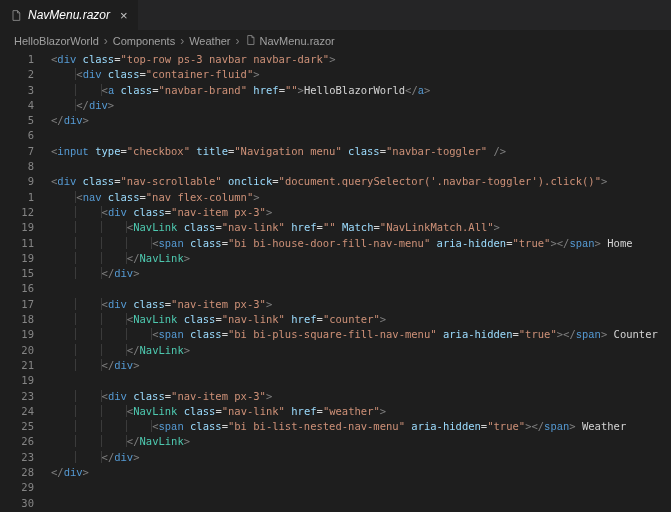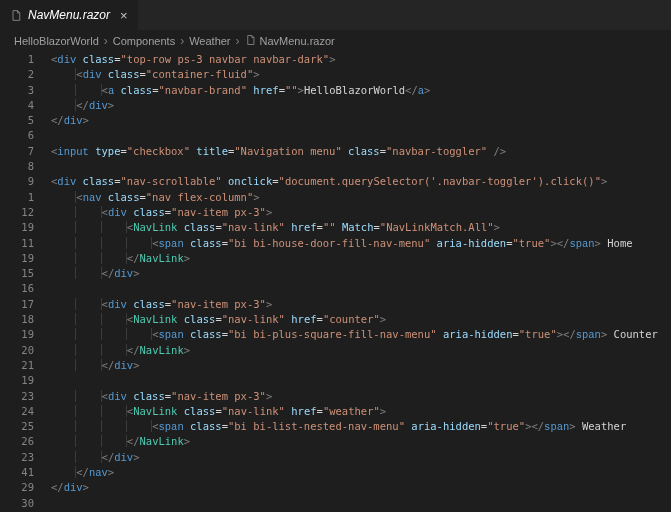--- a/index.html
+++ b/index.html
@@ -104,21 +104,21 @@
       <div class="ln">18</div>
       <div class="ln">19</div>
       <div class="ln">20</div>
       <div class="ln">21</div>
       <div class="ln">19</div>
       <div class="ln">23</div>
       <div class="ln">24</div>
       <div class="ln">25</div>
       <div class="ln">26</div>
       <div class="ln">23</div>
-      <div class="ln">41</div>
+      <div class="ln">28</div>
       <div class="ln">29</div>
       <div class="ln">30</div>
     </div>
   <div class="code">
       <div class="code-line"><span class="tk-p">&lt;</span><span class="tk-t">div</span><span class="tk-x"> </span><span class="tk-a">class</span><span class="tk-x">=</span><span class="tk-s">"top-row ps-3 navbar navbar-dark"</span><span class="tk-p">&gt;</span></div>
       <div class="code-line"><span class="tk-w">    </span><span class="tk-p">&lt;</span><span class="tk-t">div</span><span class="tk-x"> </span><span class="tk-a">class</span><span class="tk-x">=</span><span class="tk-s">"container-fluid"</span><span class="tk-p">&gt;</span></div>
       <div class="code-line"><span class="tk-w">        </span><span class="tk-p">&lt;</span><span class="tk-t">a</span><span class="tk-x"> </span><span class="tk-a">class</span><span class="tk-x">=</span><span class="tk-s">"navbar-brand"</span><span class="tk-x"> </span><span class="tk-a">href</span><span class="tk-x">=</span><span class="tk-s">""</span><span class="tk-p">&gt;</span><span class="tk-x">HelloBlazorWorld</span><span class="tk-p">&lt;/</span><span class="tk-t">a</span><span class="tk-p">&gt;</span></div>
       <div class="code-line"><span class="tk-w">    </span><span class="tk-p">&lt;/</span><span class="tk-t">div</span><span class="tk-p">&gt;</span></div>
       <div class="code-line"><span class="tk-p">&lt;/</span><span class="tk-t">div</span><span class="tk-p">&gt;</span></div>
       <div class="code-line"></div>
@@ -136,17 +136,16 @@
       <div class="code-line"><span class="tk-w">            </span><span class="tk-p">&lt;</span><span class="tk-c">NavLink</span><span class="tk-x"> </span><span class="tk-a">class</span><span class="tk-x">=</span><span class="tk-s">"nav-link"</span><span class="tk-x"> </span><span class="tk-a">href</span><span class="tk-x">=</span><span class="tk-s">"counter"</span><span class="tk-p">&gt;</span></div>
       <div class="code-line"><span class="tk-w">                </span><span class="tk-p">&lt;</span><span class="tk-t">span</span><span class="tk-x"> </span><span class="tk-a">class</span><span class="tk-x">=</span><span class="tk-s">"bi bi-plus-square-fill-nav-menu"</span><span class="tk-x"> </span><span class="tk-a">aria-hidden</span><span class="tk-x">=</span><span class="tk-s">"true"</span><span class="tk-p">&gt;</span><span class="tk-p">&lt;/</span><span class="tk-t">span</span><span class="tk-p">&gt;</span><span class="tk-x"> Counter</span></div>
       <div class="code-line"><span class="tk-w">            </span><span class="tk-p">&lt;/</span><span class="tk-c">NavLink</span><span class="tk-p">&gt;</span></div>
       <div class="code-line"><span class="tk-w">        </span><span class="tk-p">&lt;/</span><span class="tk-t">div</span><span class="tk-p">&gt;</span></div>
       <div class="code-line"></div>
       <div class="code-line"><span class="tk-w">        </span><span class="tk-p">&lt;</span><span class="tk-t">div</span><span class="tk-x"> </span><span class="tk-a">class</span><span class="tk-x">=</span><span class="tk-s">"nav-item px-3"</span><span class="tk-p">&gt;</span></div>
       <div class="code-line"><span class="tk-w">            </span><span class="tk-p">&lt;</span><span class="tk-c">NavLink</span><span class="tk-x"> </span><span class="tk-a">class</span><span class="tk-x">=</span><span class="tk-s">"nav-link"</span><span class="tk-x"> </span><span class="tk-a">href</span><span class="tk-x">=</span><span class="tk-s">"weather"</span><span class="tk-p">&gt;</span></div>
       <div class="code-line"><span class="tk-w">                </span><span class="tk-p">&lt;</span><span class="tk-t">span</span><span class="tk-x"> </span><span class="tk-a">class</span><span class="tk-x">=</span><span class="tk-s">"bi bi-list-nested-nav-menu"</span><span class="tk-x"> </span><span class="tk-a">aria-hidden</span><span class="tk-x">=</span><span class="tk-s">"true"</span><span class="tk-p">&gt;</span><span class="tk-p">&lt;/</span><span class="tk-t">span</span><span class="tk-p">&gt;</span><span class="tk-x"> Weather</span></div>
       <div class="code-line"><span class="tk-w">            </span><span class="tk-p">&lt;/</span><span class="tk-c">NavLink</span><span class="tk-p">&gt;</span></div>
       <div class="code-line"><span class="tk-w">        </span><span class="tk-p">&lt;/</span><span class="tk-t">div</span><span class="tk-p">&gt;</span></div>
-      <div class="code-line"><span class="tk-w">    </span><span class="tk-p">&lt;/</span><span class="tk-t">nav</span><span class="tk-p">&gt;</span></div>
       <div class="code-line"><span class="tk-p">&lt;/</span><span class="tk-t">div</span><span class="tk-p">&gt;</span></div>
       <div class="code-line"></div>
     </div>
 </div>
 
 </body></html>

